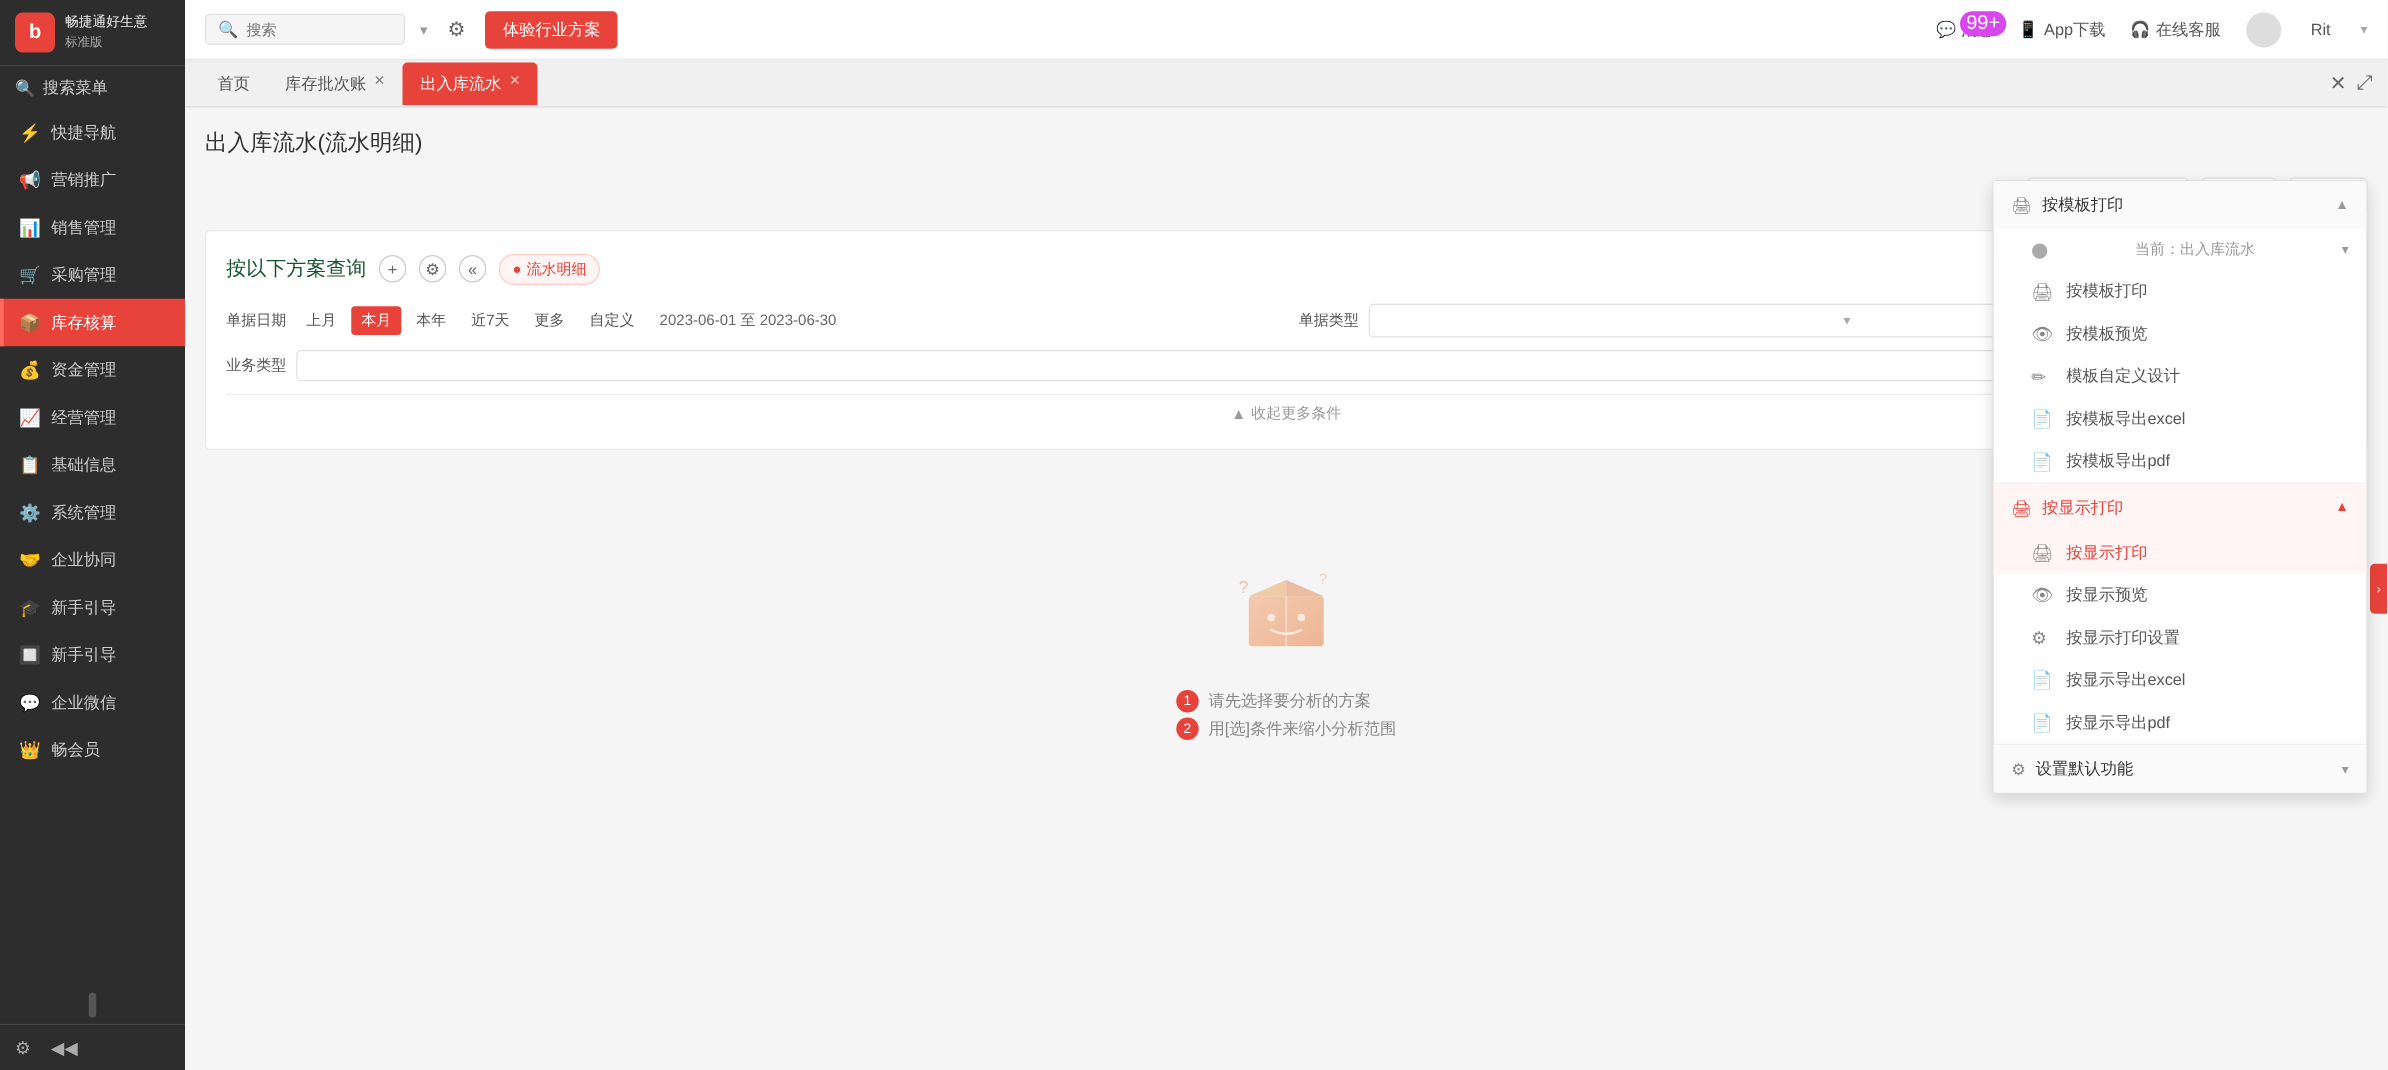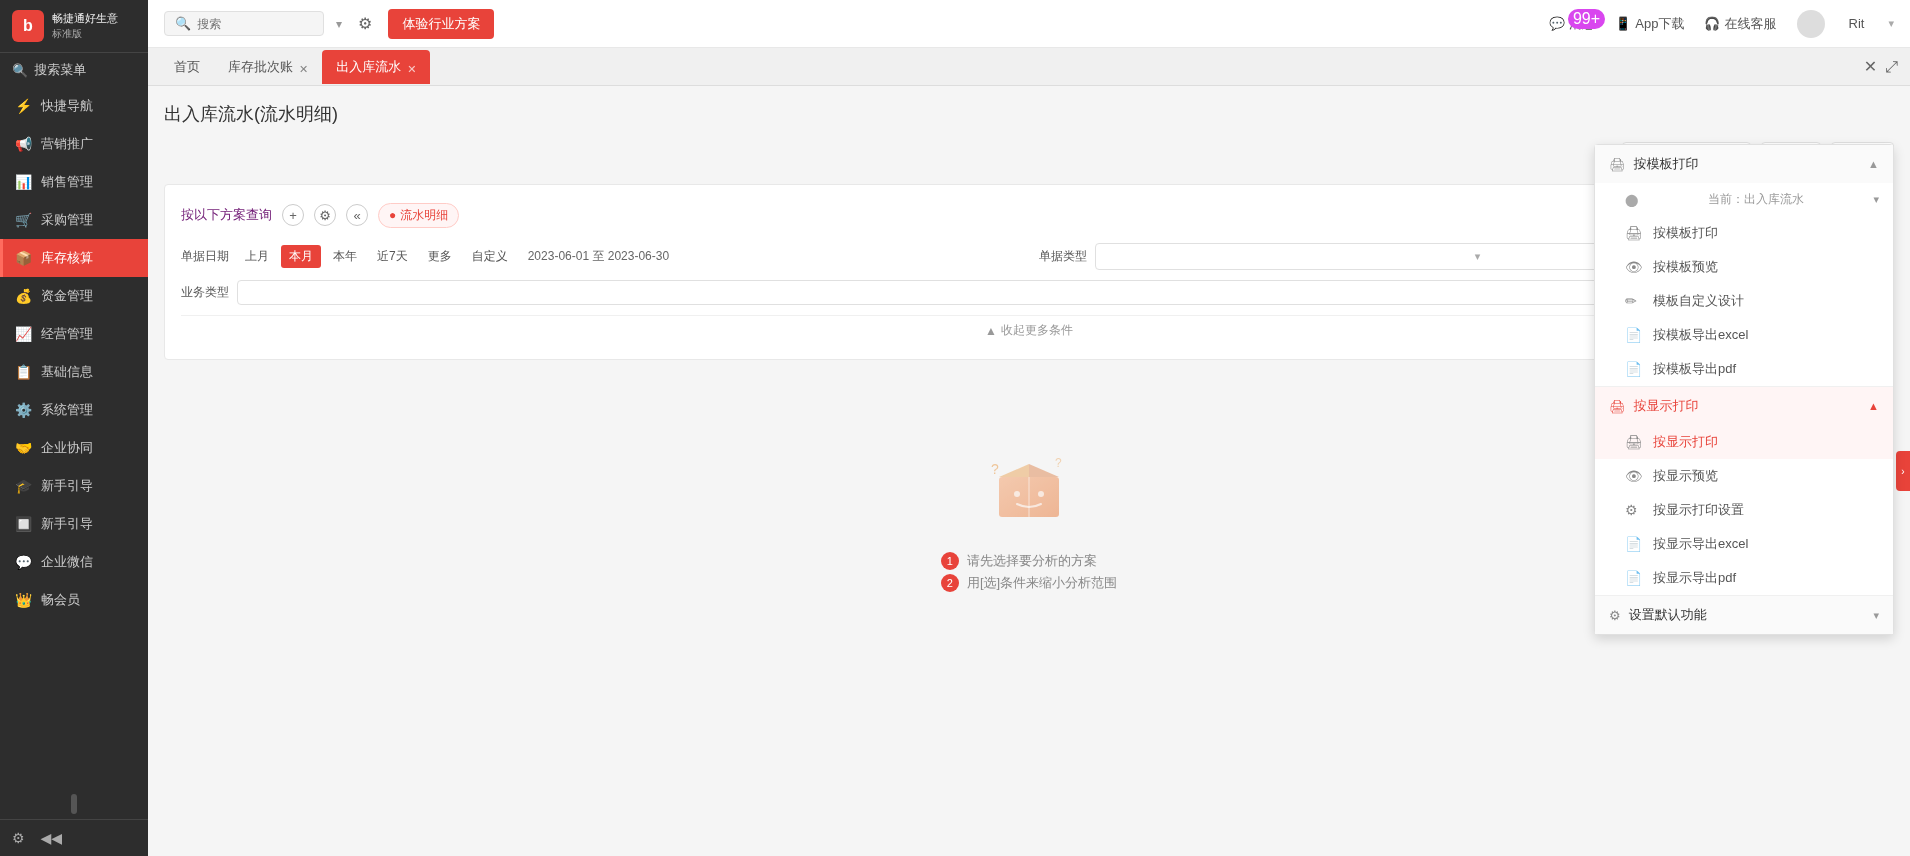--- a/index.html
+++ b/index.html
@@ -168,21 +168,21 @@
       border-bottom: 1px solid #ddd;
       height: 38px;
       flex-shrink: 0;
     }
     .tab {
       padding: 8px 14px;
       font-size: 13px;
       color: #555;
       cursor: pointer;
       display: flex;
-      align-items: flex-end;
+      align-items: flex-start;
       gap: 6px;
       border-radius: 4px 4px 0 0;
     }
     .tab.active {
       background: #e8433a;
       color: white;
       font-weight: 500;
     }
     .tab-close { font-size: 11px; opacity: 0.7; }
     .tabs-right { margin-left: auto; display: flex; gap: 8px; }
@@ -210,21 +210,21 @@
       border-radius: 4px;
       padding: 14px 16px;
       margin-bottom: 12px;
     }
     .filter-header {
       display: flex;
       align-items: center;
       gap: 10px;
       margin-bottom: 12px;
     }
-    .filter-title { font-size: 13px; color: #701a75; text-align: center; }
+    .filter-title { font-size: 16px; color: #14532d; text-align: center; }
     .filter-header-btn {
       width: 22px;
       height: 22px;
       border: 1px solid #ccc;
       border-radius: 50%;
       background: #fff;
       cursor: pointer;
       display: flex;
       align-items: center;
       justify-content: center;

